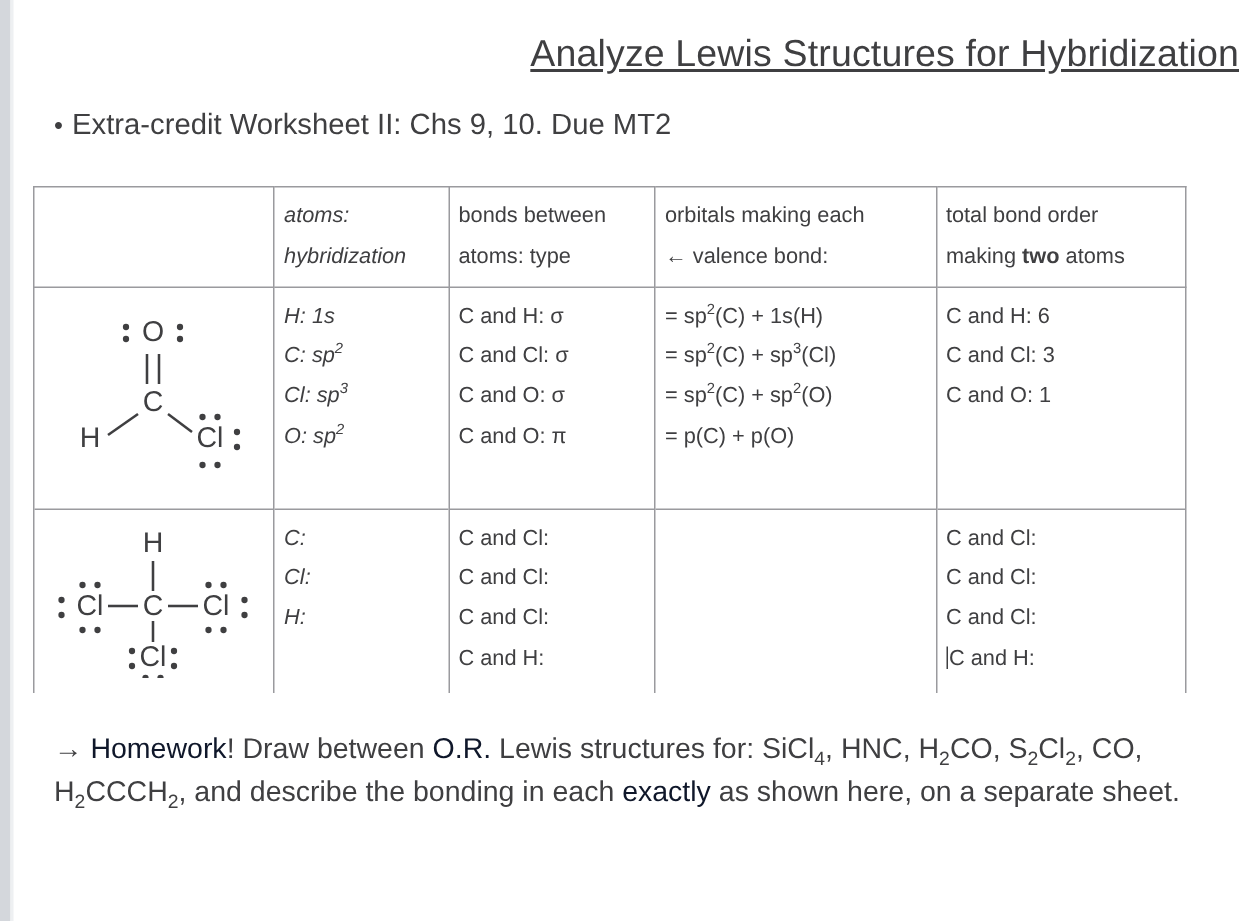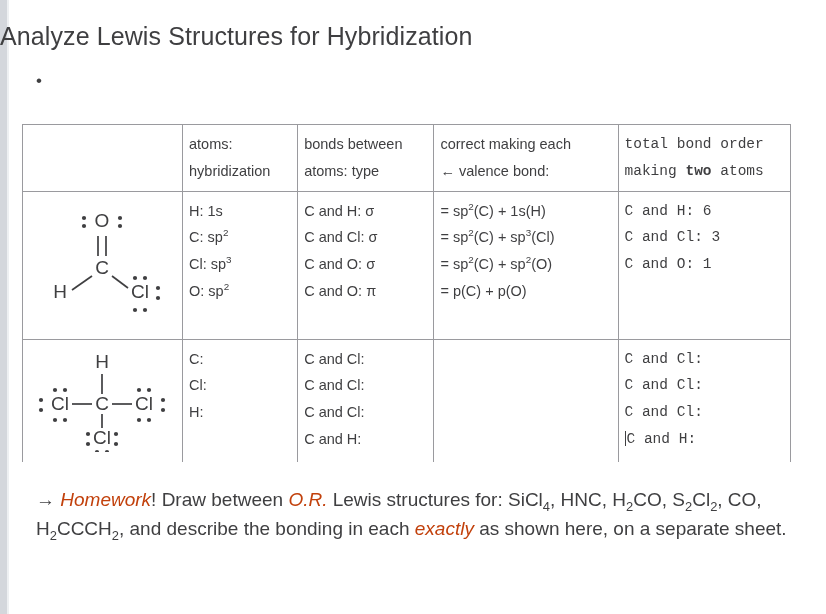--- a/index.html
+++ b/index.html
@@ -16,24 +16,25 @@
     background:#d4d7dc;
   }
   .edge-strip-2{
     position:absolute;left:7px;top:0;width:2px;height:614px;
     background:#eef0f2;
   }
   .slide{position:absolute;left:0;top:0;width:826px;height:614px;}
 
   .title{
     position:absolute;left:0;top:22px;width:826px;
-    text-align:left;
+    text-align:right;
     font-size:25px;
     color:#3f3f41;
     letter-spacing:.1px;
+    text-decoration:underline;
   }
   .bullet-line{
     position:absolute;left:36px;top:72px;width:760px;
     font-size:19.5px;color:#3f3f41;
     display:flex;align-items:baseline;
   }
   .bullet-dot{
     display:inline-block;width:12px;font-size:17px;line-height:1;
     color:#3f3f41;
   }
@@ -48,76 +49,77 @@
   }
   .tbl td{
     border:1px solid #9a9a9e;
     vertical-align:top;
     padding:6px 7px 6px 6px;
     line-height:1.85;
   }
   .tbl tr.row-data td{border-bottom:none;}
   .tbl tr.row-head td{border-top:1px solid #9a9a9e;}
   .c1{width:150px;}
-  .c2{width:114px;}
+  .c2{width:114px;font-style:italic;}
   .c3{width:138px;margin-left:36px;}
   .c4{width:196px;}
-  .c5{width:171px;font-family:Liberation Mono, monospace;}
+  .c5{width:171px;}
   .cell-lines div{white-space:nowrap;}
   .hdr div{white-space:nowrap;}
   sup{font-size:.68em;vertical-align:super;line-height:0;}
   sub{font-size:.68em;vertical-align:sub;line-height:0;}
   .caret{
     display:inline-block;width:1px;height:15px;
     background:#3f3f41;vertical-align:-3px;margin-right:1px;
   }
 
   
   .struct{display:block;margin:0 auto;}
 
   
   .footer{
     position:absolute;left:36px;top:486px;width:770px;
     font-size:19px;line-height:1.52;color:#3f3f41;
   }
-  .blue{color:#c2410c;font-style:italic;}
+  .blue{color:#0f172a;}
   .arrow{font-style:normal;}
 </style>
 </head>
 <body>
 
 <div class="slide">
 
   <div class="edge-strip"></div>
   <div class="edge-strip-2"></div>
 
   <div class="title">Analyze Lewis Structures for Hybridization</div>
 
   <div class="bullet-line">
     <span class="bullet-dot">•</span>
+    <span>Extra-credit Worksheet II: Chs 9, 10. Due MT2</span>
   </div>
 
   <table class="tbl">
     <tbody>
 
       <tr class="row-head">
         <td class="c1 hdr">
           <div>&nbsp;</div>
             <div>&nbsp;</div>
         </td>
         <td class="c2 hdr">
           <div>atoms:</div>
           <div>hybridization</div>
         </td>
         <td class="c3 hdr">
           <div>bonds between</div>
           <div>atoms: type</div>
         </td>
         <td class="c4 hdr">
-          <div>correct making each</div>
+          <div>orbitals making each</div>
           <div>
             <span>←</span>
             <span>valence bond:</span>
           </div>
         </td>
         <td class="c5 hdr">
           <div>total bond order</div>
           <div><span>making </span><b>two</b><span> atoms</span></div>
         </td>
       </tr>

